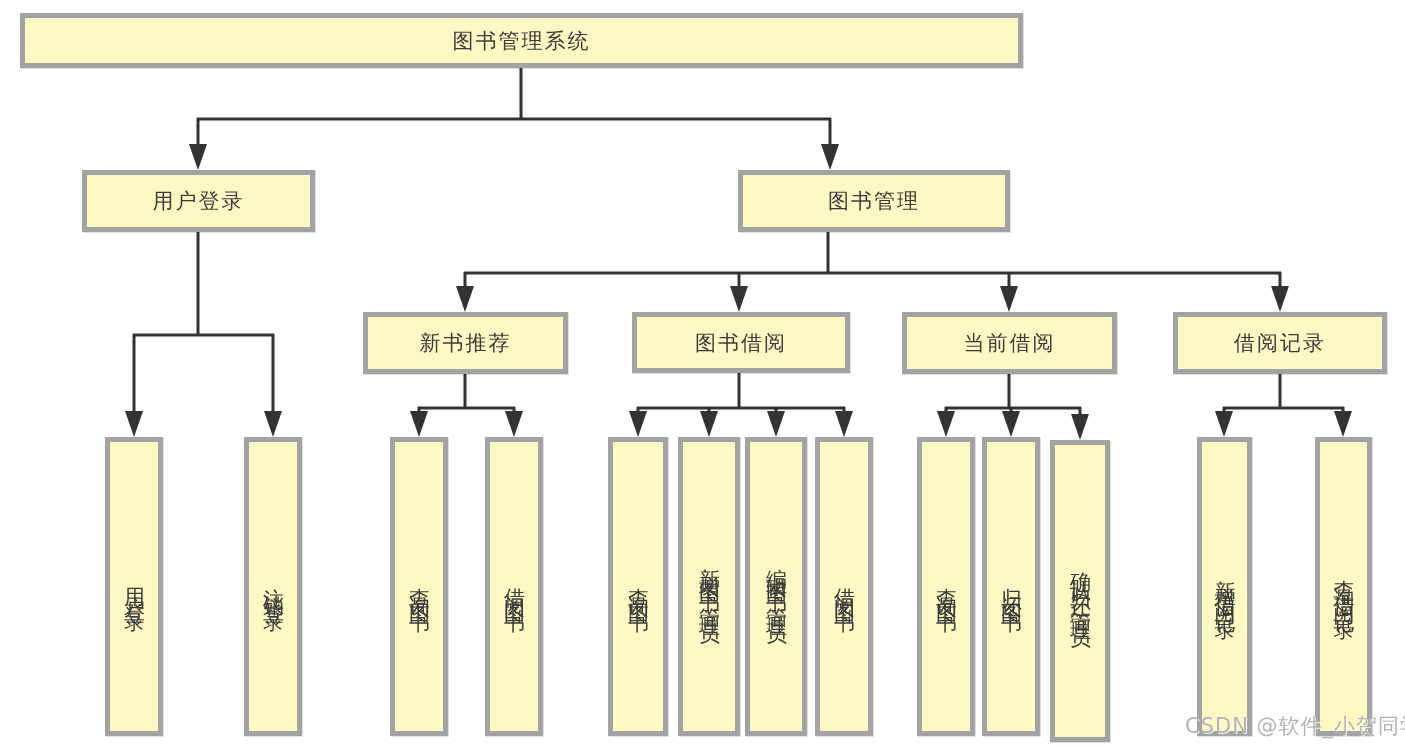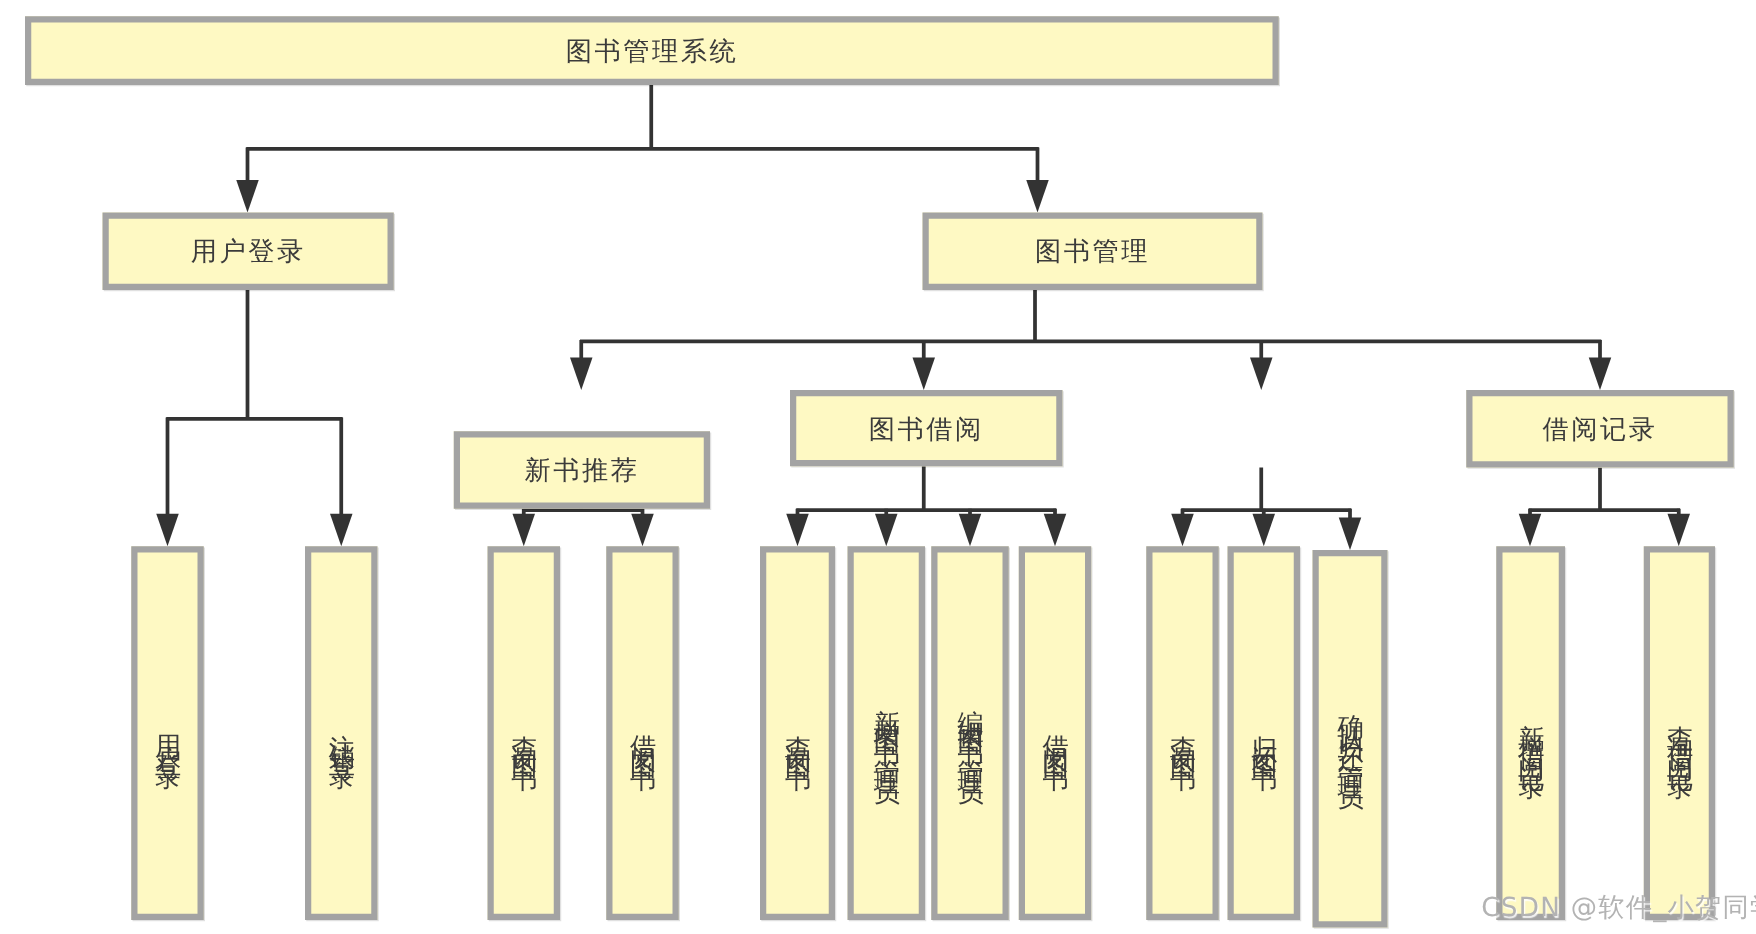--- a/index.html
+++ b/index.html
@@ -19,21 +19,21 @@
   }
   .leaf {
     writing-mode:vertical-rl; text-orientation:mixed;
     letter-spacing:8px; font-size:21px; line-height:1;
   }
   
   #n-root { left:20px;  top:13px;  width:1003px; height:55px; }
   #n-user { left:82px;  top:170px; width:233px;  height:62px; }
   #n-mgmt { left:738px; top:170px; width:272px;  height:62px; }
   
-  #n-g0 { left:363px;  top:312px; width:205px; height:62px;margin-top:33px; }
+  #n-g0 { left:363px;  top:312px; width:205px; height:62px; }
   #n-g1 { left:632px;  top:312px; width:218px; height:61px; }
   #n-g2 { left:902px;  top:312px; width:215px; height:62px; }
   #n-g3 { left:1173px; top:312px; width:214px; height:62px; }
   
   #l1  { left:105px;  top:437px; width:58px; height:299px; }
   #l2  { left:244px;  top:437px; width:58px; height:299px; }
   #l3  { left:390px;  top:437px; width:58px; height:299px; }
   #l4  { left:485px;  top:437px; width:58px; height:299px; }
   #l5  { left:608px;  top:437px; width:60px; height:299px; }
   #l6  { left:678px;  top:437px; width:62px; height:299px; }
@@ -131,20 +131,21 @@
     </g>
   </svg>
 
   <div class="box" id="n-root">图书管理系统</div>
 
   <div class="box" id="n-user">用户登录</div>
   <div class="box" id="n-mgmt">图书管理</div>
 
   <div class="box" id="n-g0">新书推荐</div>
   <div class="box" id="n-g1">图书借阅</div>
+  <div class="box" id="n-g2">当前借阅</div>
   <div class="box" id="n-g3">借阅记录</div>
 
   <div class="box leaf" id="l1">用户登录</div>
   <div class="box leaf" id="l2">注销登录</div>
 
   <div class="box leaf" id="l3">查询图书</div>
   <div class="box leaf" id="l4">借阅图书</div>
 
   <div class="box leaf" id="l5">查询图书</div>
   <div class="box leaf" id="l6">新增图书（管理员）</div>

